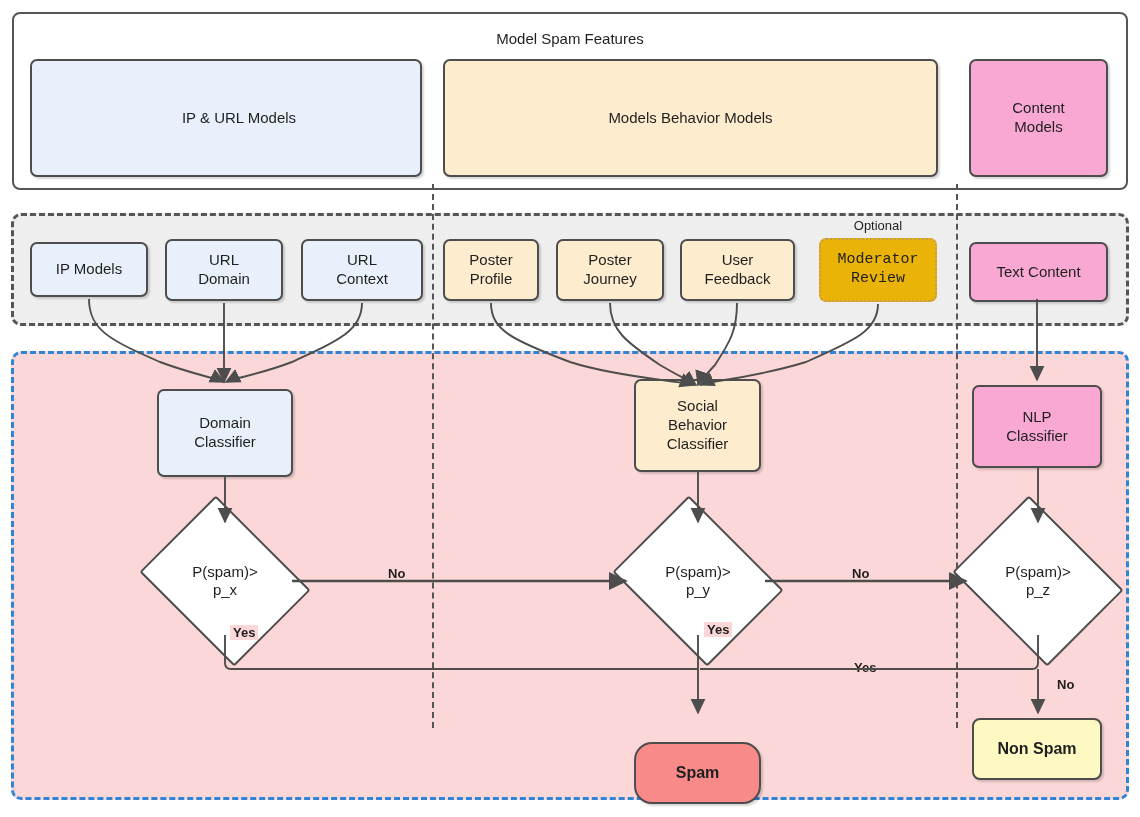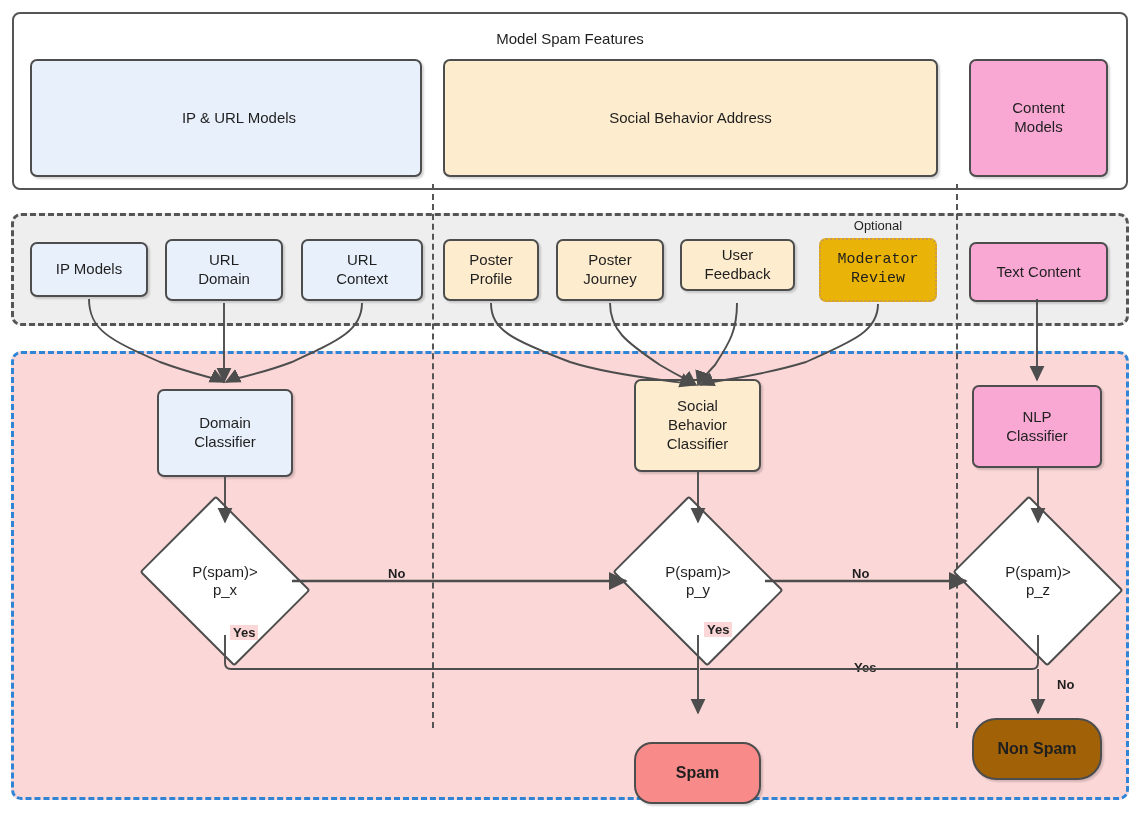--- a/index.html
+++ b/index.html
@@ -53,21 +53,21 @@
     text-align:center;
     line-height:1.25;
     box-shadow:2px 2px 2px rgba(0,0,0,0.16);
     white-space:pre-line;
     color:#1f1f1f;
   }
   .n-blue   { background:#e8f1fb; }
   .n-orange { background:#fdeccd; }
   .n-green  { background:#f9a8d4; }
   .n-spam     { background:#f88a8a; font-weight:bold; border-radius:18px;margin-top:24px; }
-  .n-nonspam  { background:#a16207; font-weight:bold; border-radius:24px; }
+  .n-nonspam  { background:#fef9c3; font-weight:bold; border-radius:8px; }
   .n-optional {
     background:#eab308;
     border:2px dotted #c79a52;
     box-shadow:none;
     font-family:Liberation Mono, monospace;
   }
   .optional-label {
     position:absolute;
     font-size:13px;
     color:#1f1f1f;
@@ -115,42 +115,42 @@
 <body>
 
 <div id="stage">
 
   <div class="group-outer" style="left:12px; top:12px; width:1116px; height:178px;">
     <div class="group-title" style="left:0; top:16px;">Model Spam Features</div>
   </div>
 
   <div class="node n-blue" style="left:30px; top:59px; width:392px; height:118px; font-size:15px;padding-left:26px;">IP &amp; URL Models</div>
 
-  <div class="node n-orange" style="left:443px; top:59px; width:495px; height:118px; font-size:15px;">Social Behavior Address</div>
+  <div class="node n-orange" style="left:443px; top:59px; width:495px; height:118px; font-size:15px;">Models Behavior Models</div>
 
   <div class="node n-green" style="left:969px; top:59px; width:139px; height:118px; font-size:15px;">Content
 Models</div>
 
   <div class="region-gray" style="left:11px; top:213px; width:1118px; height:113px;"></div>
 
   <div class="node n-blue" style="left:30px; top:242px; width:118px; height:55px; font-size:15px;">IP Models</div>
 
   <div class="node n-blue" style="left:165px; top:239px; width:118px; height:62px; font-size:15px;">URL
 Domain</div>
 
   <div class="node n-blue" style="left:301px; top:239px; width:122px; height:62px; font-size:15px;">URL
 Context</div>
 
   <div class="node n-orange" style="left:443px; top:239px; width:96px; height:62px; font-size:15px;">Poster
 Profile</div>
 
   <div class="node n-orange" style="left:556px; top:239px; width:108px; height:62px; font-size:15px;">Poster
 Journey</div>
 
-  <div class="node n-orange" style="left:680px; top:239px; width:115px; height:52px; font-size:15px;">User
+  <div class="node n-orange" style="left:680px; top:239px; width:115px; height:62px; font-size:15px;">User
 Feedback</div>
 
   <div class="optional-label" style="left:819px; top:218px; width:118px;">Optional</div>
   <div class="node n-optional" style="left:819px; top:238px; width:118px; height:64px; font-size:15px;">Moderator
 Review</div>
 
   <div class="node n-green" style="left:969px; top:242px; width:139px; height:60px; font-size:15px;">Text Content</div>
 
   <div class="region-pink" style="left:11px; top:351px; width:1118px; height:449px;"></div>
 

